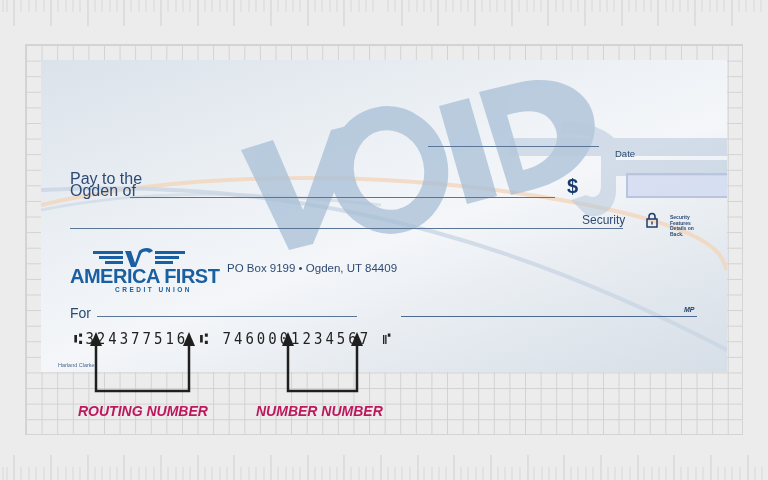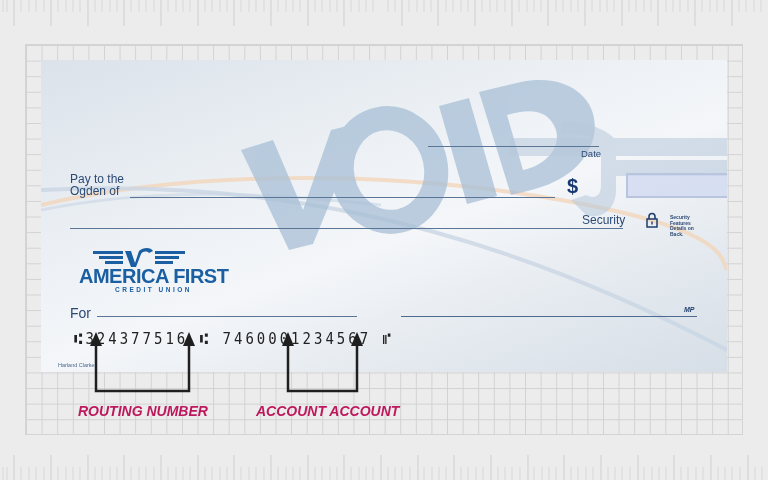--- a/index.html
+++ b/index.html
@@ -24,33 +24,33 @@
     background-position: 0 0;
   }
   .check {
     position: absolute; left: 41px; top: 60px; width: 686px; height: 312px;
     background: linear-gradient(160deg, #dbe2ea 0%, #eef2f6 40%, #f4f6f9 55%, #e2e8ee 80%, #d6dee7 100%);
     overflow: hidden;
   }
   .check svg.bg { position: absolute; left: 0; top: 0; }
   .txt { position: absolute; color: #2c4a74; white-space: nowrap; }
   .line { position: absolute; height: 1px; background: #5a7596; }
-  .label-sm { font-size: 12px; }
+  .label-sm { font-size: 16px; }
   .dollar-sign { font-size: 20px; font-weight: bold; color: #163a6e; }
   .amount-box {
     position: absolute; left: 585px; top: 113px; width: 113px; height: 25px;
     border: 2px solid #b9c5de; background: rgba(200,210,240,0.6); box-sizing: border-box;
   }
   .micr {
     position: absolute; top: 270px; font-family: "DejaVu Sans Mono", monospace;
     font-size: 14px; letter-spacing: 3px; color: #222; transform: scaleY(1.1);
   }
   .logo-name {
     position: absolute; left: 29px; top: 205px; font-size: 20px; font-weight: bold;
-    color: #1b5fa3; letter-spacing: -0.5px; margin-left: 9px;
+    color: #1b5fa3; letter-spacing: -0.5px;
   }
   .logo-sub {
     position: absolute; left: 74px; top: 226px; font-size: 6.5px; font-weight: bold;
     color: #1b5fa3; letter-spacing: 2.5px;
   }
   .addr { font-size: 11.5px; color: #2d4a73; line-height: 12px; }
   .security { font-size: 5px; line-height: 5.5px; color: #2d4a73; font-weight: bold; white-space: normal; width: 30px; }
   .arrow-label {
     position: absolute; font-size: 14px; font-weight: bold; font-style: italic; color: #be185d;
   }
@@ -188,21 +188,21 @@
 
     <g fill="#b7c9dc" opacity="0.55">
       <path d="M520 62 C 540 60, 565 68, 575 80 L 580 95 L 566 92 L 560 82 C 550 75, 535 72, 520 74 Z"></path>
       <rect x="468" y="78" width="218" height="18"></rect>
       <path d="M575 95 L 575 130 C 575 150, 560 160, 545 155 L 530 140 L 545 135 C 555 140, 560 135, 560 125 L 560 95 Z"></path>
       <rect x="565" y="100" width="121" height="16"></rect>
     </g>
   </svg>
 
   <div class="line" style="left:387px; top:86px; width:171px;"></div>
-  <div class="txt label-sm" style="left:526px; top:88px; font-size:9.5px;padding-left:14px;">Date</div>
+  <div class="txt label-sm" style="left:560px; top:88px; font-size:9.5px;padding-left:14px;">Date</div>
 
   <div class="txt label-sm" style="left:29px; top:113px; line-height:12px;">
     <div>Pay to the</div>
     <div>Ogden of</div>
   </div>
   <div class="line" style="left:89px; top:137px; width:425px;"></div>
   <div class="txt dollar-sign" style="left:526px; top:115px;">$</div>
   <div class="amount-box"></div>
 
   <div class="line" style="left:29px; top:168px; width:553px;"></div>
@@ -222,20 +222,21 @@
       <rect x="64" y="4" width="30" height="3"></rect>
         <rect x="64" y="9" width="24" height="3"></rect>
         <rect x="64" y="14" width="18" height="3"></rect>
       <path d="M34 4 L 40 4 L 44 16 L 48 4 C 52 0, 60 0, 62 4 L 58 6 C 56 4, 52 4, 50 7 L 45 20 L 40 20 Z"></path>
     </g>
   </svg>
   <div class="logo-name">AMERICA FIRST</div>
   <div class="logo-sub">CREDIT UNION</div>
 
   <div class="txt addr" style="left:186px; top:202px;">
+    <div>PO Box 9199 • Ogden, UT 84409</div>
   </div>
 
   <div class="txt" style="left:29px; top:245px; font-size:14px;">For</div>
   <div class="line" style="left:56px; top:256px; width:260px;"></div>
   <div class="line" style="left:360px; top:256px; width:296px; background:#4d6a90;"></div>
   <div class="txt" style="left:643px; top:246px; font-size:7px; font-weight:bold; font-style:italic; color:#1f3e6b;">MP</div>
 
   <div class="micr" style="left:33px;">
     <span>⑆</span><span>324377516</span>
     <span>⑆</span>
@@ -252,21 +253,21 @@
     <path d="M288 344 L288 391 L357 391 L357 344"></path>
   </g>
   <g fill="#1f1f1f">
     <path d="M96 332 L90 346 L102 346 Z"></path>
     <path d="M189 332 L183 346 L195 346 Z"></path>
     <path d="M288 332 L282 346 L294 346 Z"></path>
     <path d="M357 332 L351 346 L363 346 Z"></path>
   </g>
 </svg>
 <div class="arrow-label" style="left:78px; top:403px;">ROUTING NUMBER</div>
-<div class="arrow-label" style="left:256px; top:403px;">ACCOUNT ACCOUNT</div>
+<div class="arrow-label" style="left:256px; top:403px;">NUMBER NUMBER</div>
 
 <svg class="ruler bottom" width="768" height="28">
   <g stroke="#cfcfcf" stroke-width="1">
     <line x1="14" y1="3" x2="14" y2="28"></line>
       <line x1="51" y1="3" x2="51" y2="28"></line>
       <line x1="88" y1="3" x2="88" y2="28"></line>
     <line x1="124" y1="3" x2="124" y2="28"></line>
       <line x1="161" y1="3" x2="161" y2="28"></line>
       <line x1="198" y1="3" x2="198" y2="28"></line>
     <line x1="234" y1="3" x2="234" y2="28"></line>

